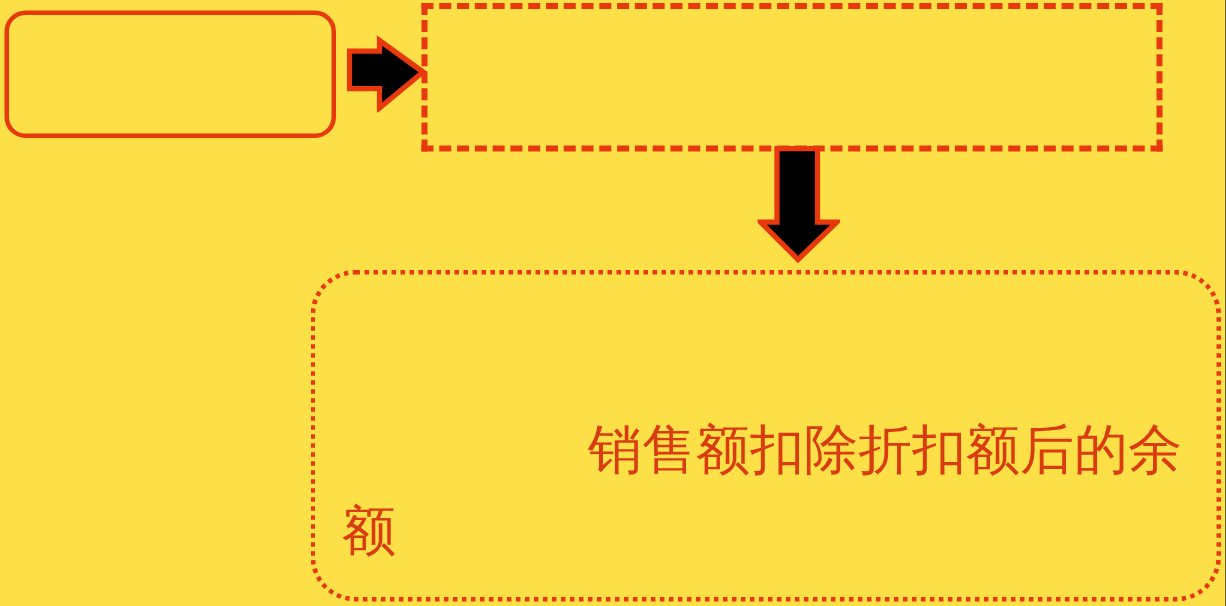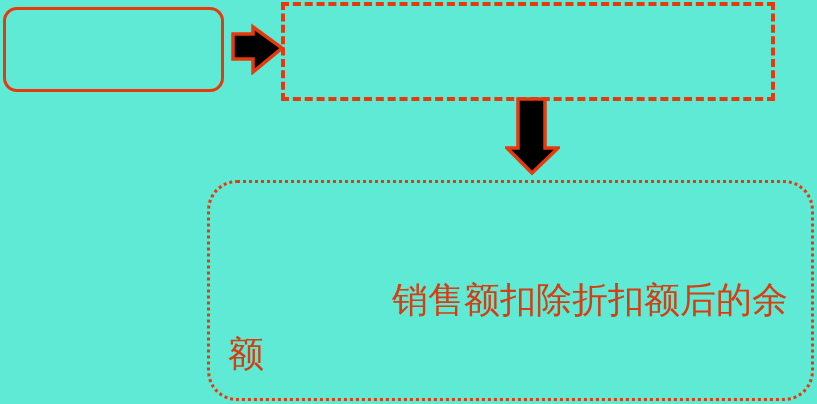--- a/index.html
+++ b/index.html
@@ -5,21 +5,21 @@
   * { margin: 0; padding: 0; box-sizing: border-box; }
   html, body {
     width: 817px; height: 404px;
     background: #000000;
     overflow: hidden;
     font-family: "Liberation Serif", "DejaVu Serif", serif;
   }
   .canvas {
     position: relative;
     width: 817px; height: 404px;
-    background: #5eead4;
+    background: #fde047;
   }
   .box { position: absolute; background: transparent; }
   .box-solid {
     left: 3px; top: 7px;
     width: 221px; height: 85px;
     border: 3px solid #e8380d;
     border-radius: 14px;
   }
   .box-dashed {
     left: 281px; top: 2px;

